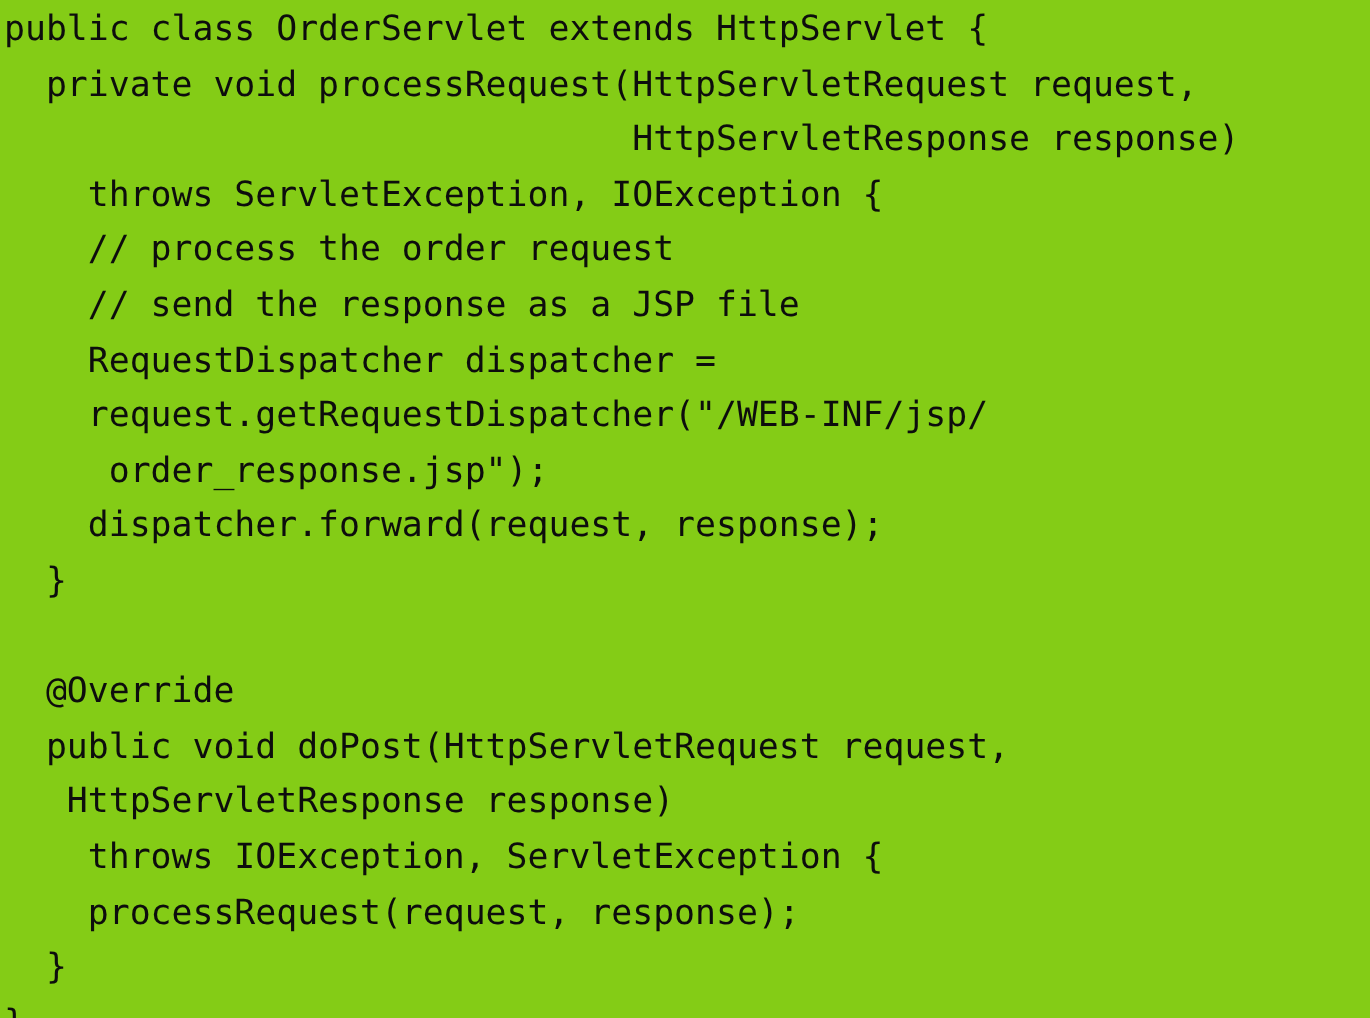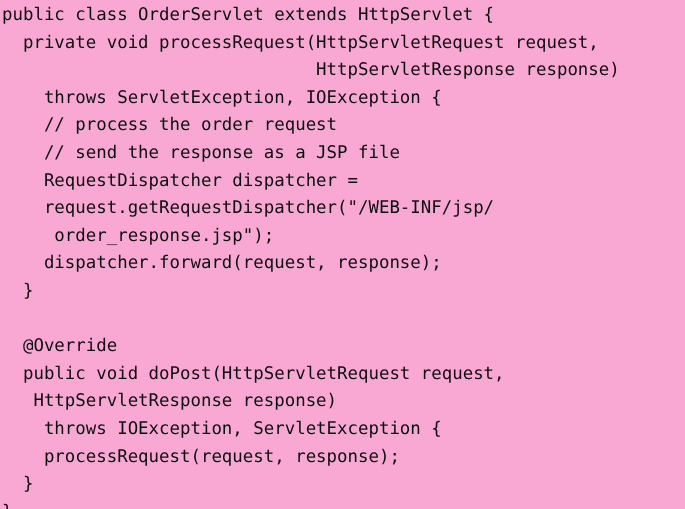--- a/index.html
+++ b/index.html
@@ -5,21 +5,21 @@
 <style>
   html, body {
     margin: 0;
     padding: 0;
     background: #ffffff;
   }
   #page {
     position: relative;
     width: 685px;
     height: 509px;
-    background: #f9a8d4;
+    background: #84cc16;
     overflow: hidden;
   }
   #code-listing {
     position: absolute;
     left: 2px;
     top: 2px;
     width: 683px;
     margin: 0;
     padding: 0;
     font-family: "DejaVu Sans Mono", "Liberation Mono", monospace;

